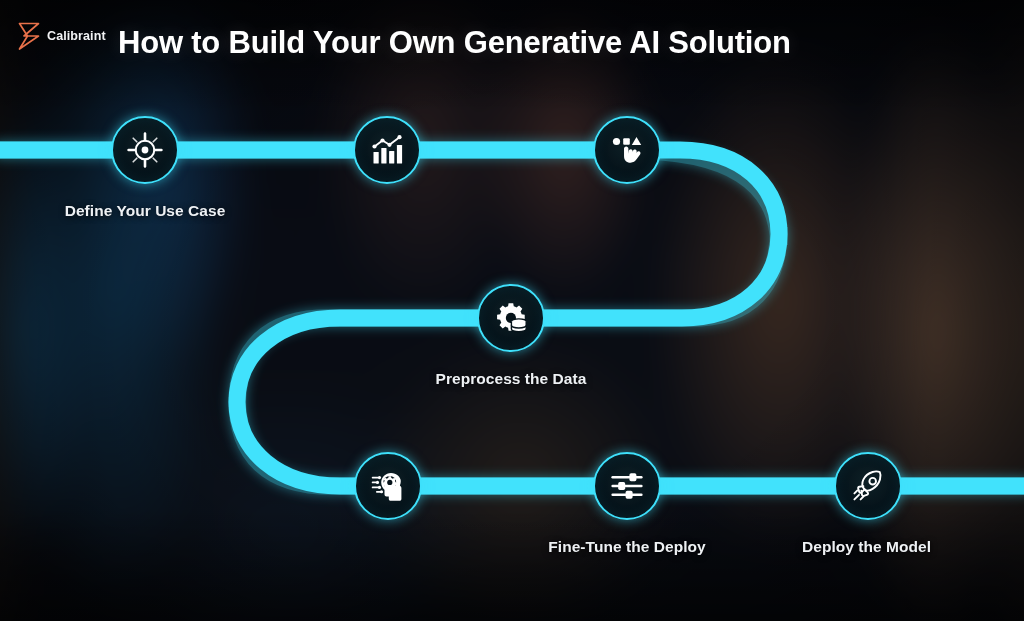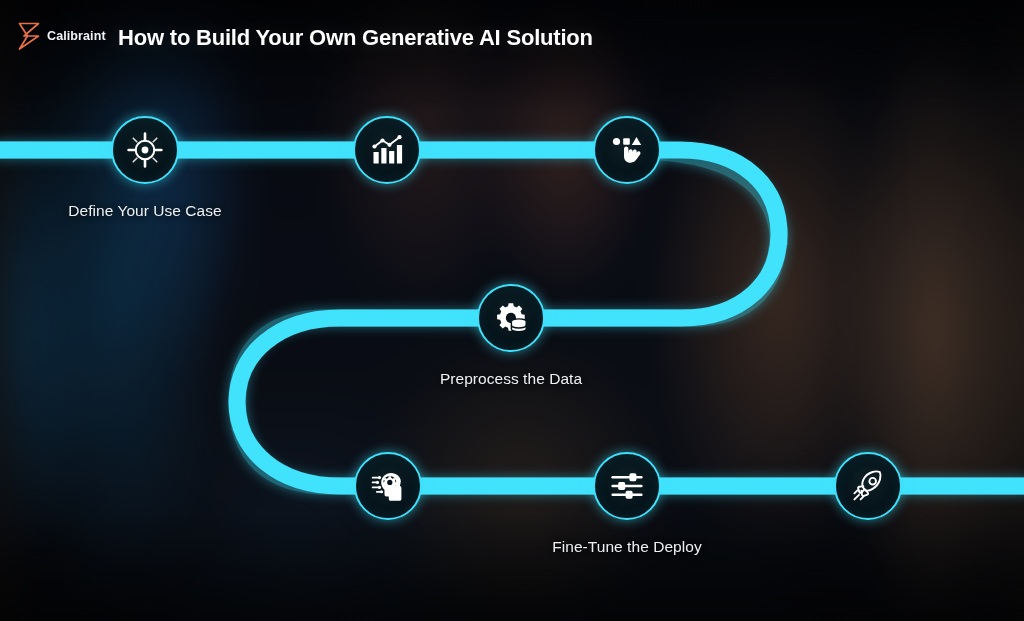--- a/index.html
+++ b/index.html
@@ -55,21 +55,21 @@
   }
   #logo-mark { width:26px; height:32px; display:block; }
   #logo-text {
     color:#f2f3f5; font-size:12.5px; font-weight:700;
     letter-spacing:0.1px; white-space:nowrap;
   }
 
   #page-title {
     position:absolute; left:118px; top:25px;
     color:#ffffff;
-    font-size:22px;
+    font-size:31px;
     font-weight:700;
     letter-spacing:-0.2px;
     white-space:nowrap;
     text-shadow:0 0 18px rgba(255,255,255,0.14);
     text-align:right;
   }
 
   
   #flow {
     position:absolute; left:0; top:0;
@@ -89,21 +89,21 @@
     z-index:5;
   }
   .node svg { display:block; }
 
   .caption {
     position:absolute;
     color:#eef1f4;
     font-size:15.5px;
     line-height:1.42;
     text-align:center;
-    font-weight:400;
+    font-weight:700;
     letter-spacing:0.05px;
     text-shadow:0 1px 6px rgba(0,0,0,0.85);
     z-index:6;
   }
 </style>
 </head>
 <body>
 
 <div id="stage">
 
@@ -248,14 +248,15 @@
         <path d="M14.6 21.4 l-3.0 3.0 c-1.0 1.0-2.0 0.4-2.4-0.8 l-1.0-3.0
                  c-0.3-0.95 0.2-1.7 1.2-1.85 l4.0-0.6"></path>
         <path d="M14.6 21.4 l3.0 3.0 c1.0 1.0 0.4 2.0-0.8 2.4 l-3.0 1.0
                  c-0.95 0.3-1.7-0.2-1.85-1.2 l-0.6-4.0"></path>
         <path d="M4.4 31.4 L9.0 26.8"></path>
         <path d="M4.4 25.4 L7.4 22.4"></path>
         <path d="M10.6 31.4 L13.6 28.4"></path>
       </g>
     </svg>
   </div>
+  <div class="caption" style="left:802px; top:536px; width:200px; text-align:left;">Deploy the Model</div>
 
 </div>
 
 </body></html>

